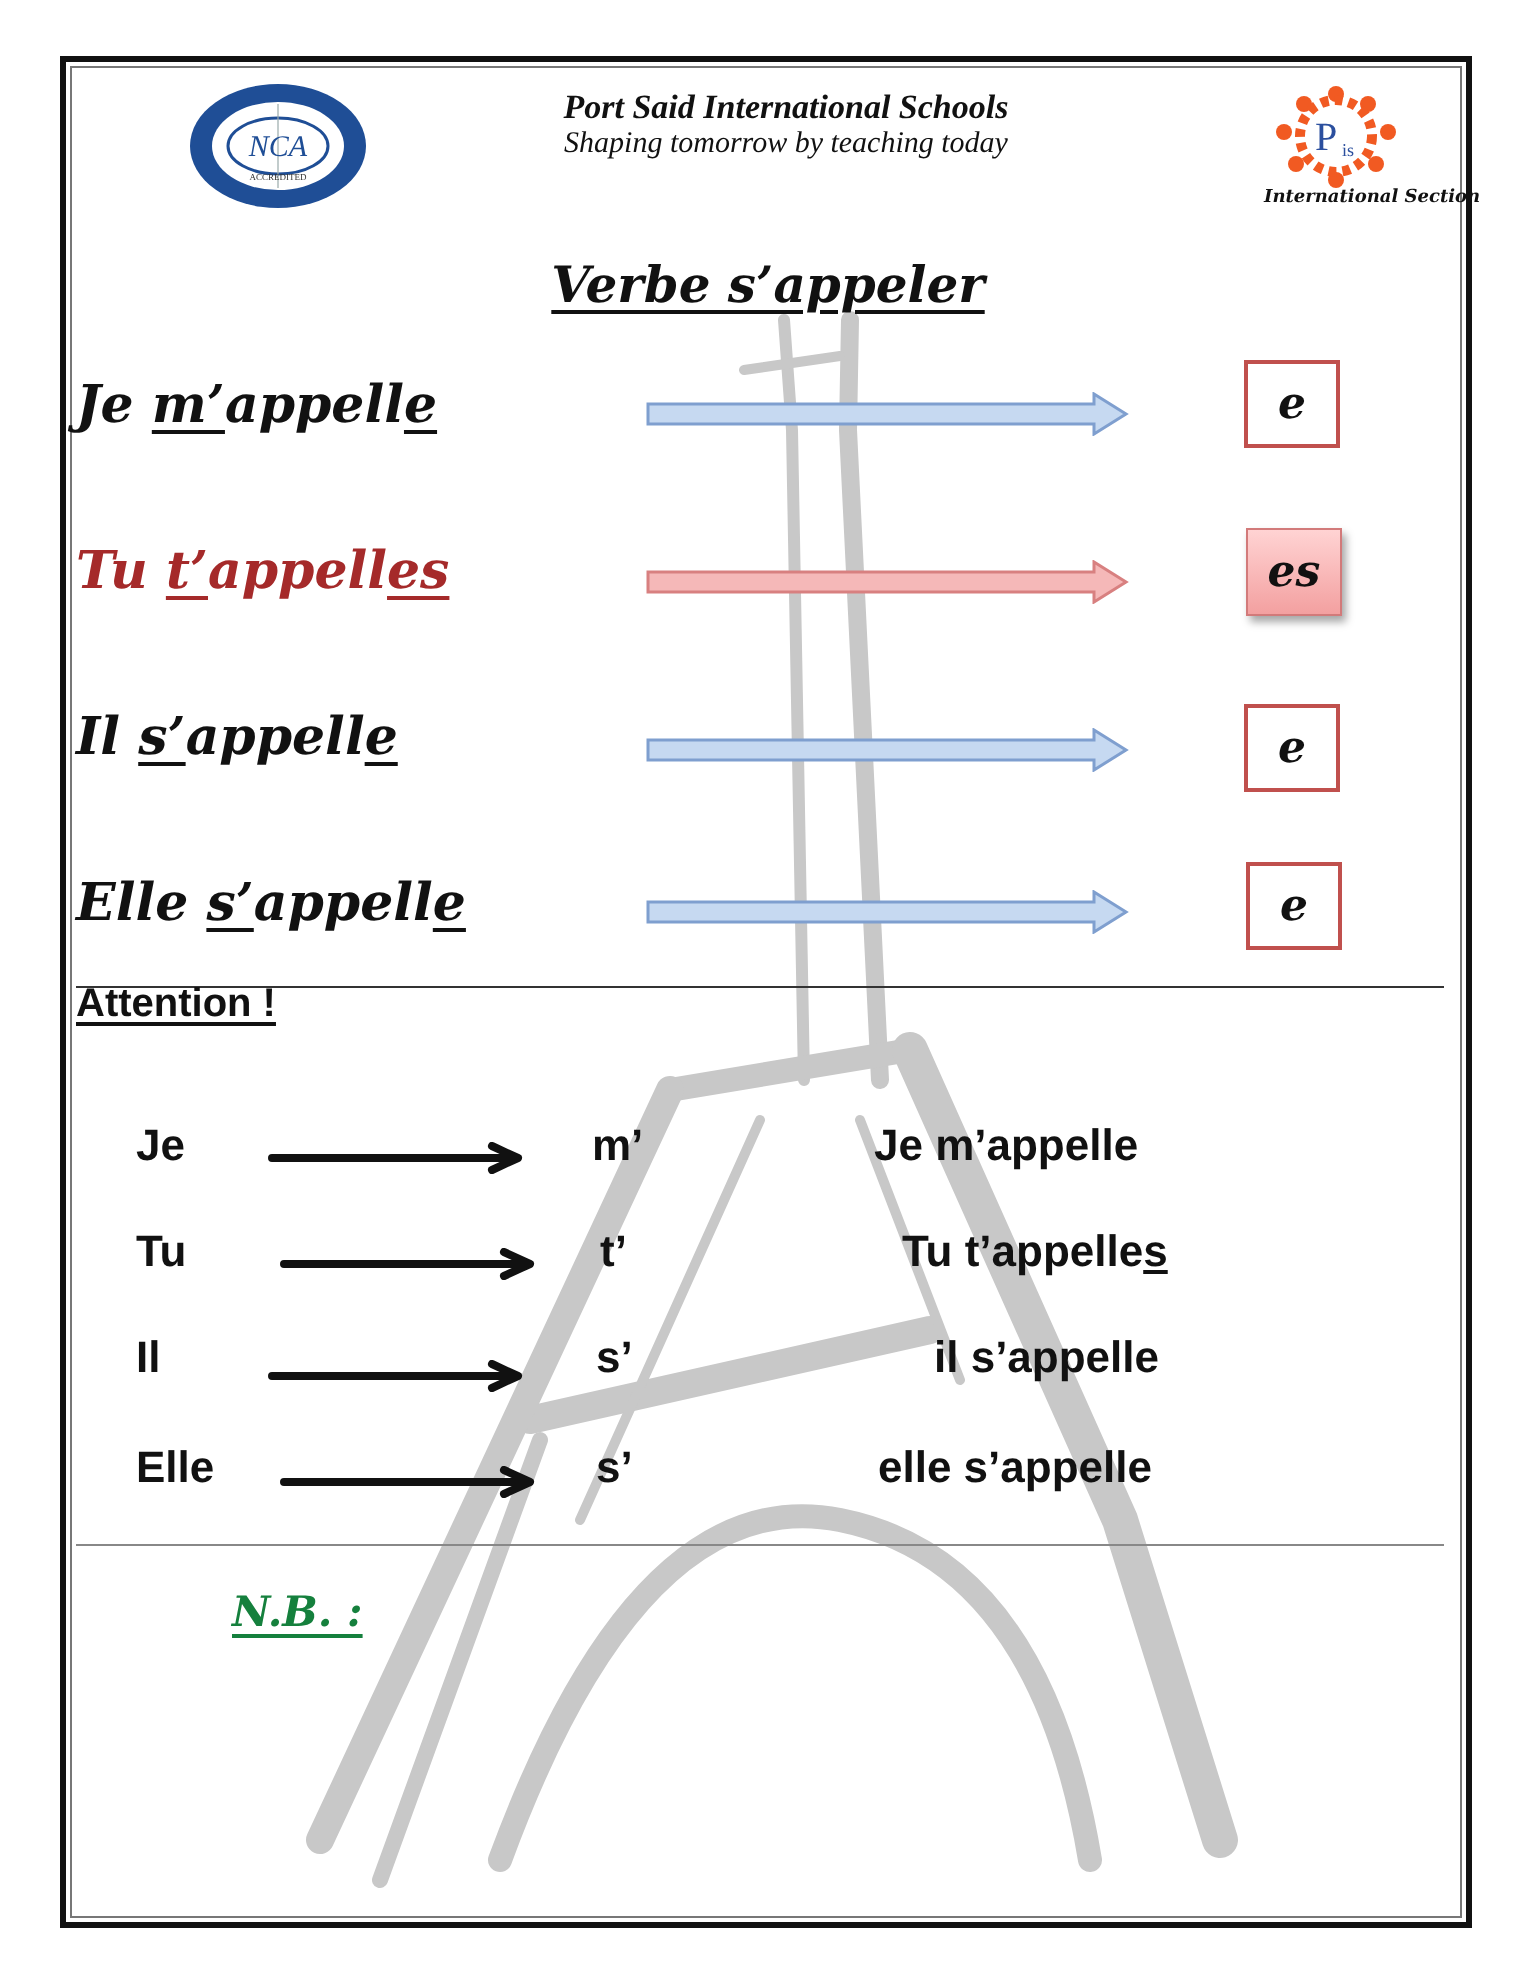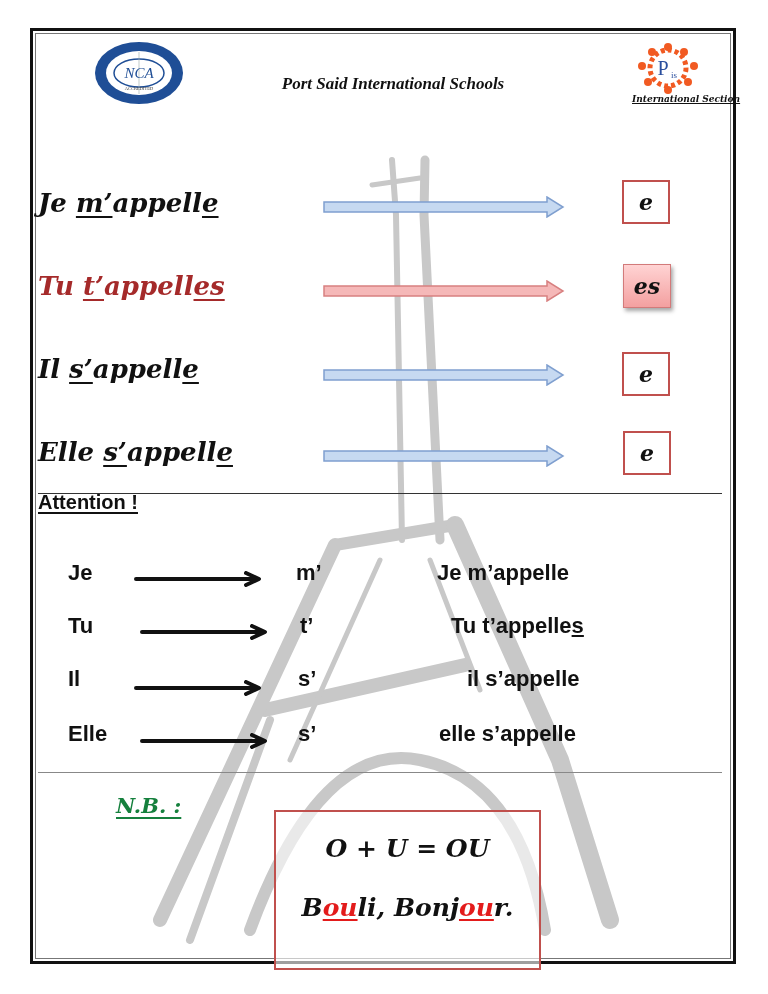--- a/index.html
+++ b/index.html
@@ -3,23 +3,23 @@
 <meta charset="utf-8">
 <style>
   html, body { margin:0; padding:0; background:#fff; }
   body { width:768px; height:994px; position:relative; overflow:hidden; font-family:"Liberation Serif", serif; }
   .frame { position:absolute; left:30px; top:28px; width:706px; height:936px; border:3px solid #111; box-sizing:border-box; }
   .frame-inner { position:absolute; left:35px; top:33px; width:696px; height:926px; border:1px solid #777; box-sizing:border-box; }
   .abs { position:absolute; }
   .watermark { position:absolute; left:0; top:0; width:768px; height:994px; z-index:0; }
   .content { position:absolute; left:0; top:0; width:768px; height:994px; z-index:1; }
 
-  .school-name { left:248px; top:44px; width:290px; text-align:center; font-weight:bold; font-style:italic; font-size:17px; color:#111;margin-top:30px; }
+  .school-name { left:248px; top:44px; width:290px; text-align:center; font-weight:bold; font-style:italic; font-size:17px; color:#111; }
   .school-slogan { left:248px; top:64px; width:290px; text-align:center; font-style:italic; font-size:15px; color:#111; }
-  .intl-label { left:632px; top:94px; font-size:9px; font-style:italic; font-weight:bold; font-family:"DejaVu Serif", serif; color:#111; white-space:nowrap;text-decoration:underline; }
+  .intl-label { left:632px; top:94px; font-size:9px; font-style:italic; font-weight:bold; font-family:"DejaVu Serif", serif; color:#111; white-space:nowrap; }
 
   .script { font-family:"DejaVu Serif", serif; font-style:italic; font-weight:bold; }
   .title { left:0; width:768px; top:128px; text-align:center; font-size:25px; color:#111; }
   .title span { text-decoration:underline; text-decoration-thickness:2px; text-underline-offset:4px; }
 
   .conj { left:38px; font-size:26px; color:#111; white-space:nowrap; }
   .conj u { text-decoration-thickness:2px; text-underline-offset:4px; }
   .conj.red { color:#a52a2a; }
 
   .arrow { position:absolute; left:323px; width:242px; height:22px; }
@@ -70,38 +70,40 @@
   <svg class="abs" style="left:93px;top:40px;" width="92" height="66" viewBox="0 0 92 66">
     <ellipse cx="46" cy="33" rx="44" ry="31" fill="#1f4e96"></ellipse>
     <ellipse cx="46" cy="33" rx="33" ry="22" fill="#fff"></ellipse>
     <ellipse cx="46" cy="33" rx="25" ry="14" fill="none" stroke="#1f4e96" stroke-width="1.5"></ellipse>
     <line x1="46" y1="12" x2="46" y2="54" stroke="#9aa" stroke-width="0.6"></line>
     <text x="46" y="38" text-anchor="middle" font-family="Liberation Serif, serif" font-style="italic" font-size="15" fill="#1f4e96">NCA</text>
     <text x="46" y="50" text-anchor="middle" font-family="Liberation Serif, serif" font-size="4.5" fill="#333">ACCREDITED</text>
   </svg>
 
   <div class="abs school-name">Port Said International Schools</div>
+  <div class="abs school-slogan">Shaping tomorrow by teaching today</div>
 
   <svg class="abs" style="left:632px;top:42px;" width="72" height="52" viewBox="0 0 72 52">
     <g fill="#f15a22">
       <circle cx="36" cy="5" r="4"></circle>
         <circle cx="52" cy="10" r="4"></circle>
         <circle cx="62" cy="24" r="4"></circle>
       <circle cx="56" cy="40" r="4"></circle>
         <circle cx="36" cy="48" r="4"></circle>
         <circle cx="16" cy="40" r="4"></circle>
       <circle cx="10" cy="24" r="4"></circle>
         <circle cx="20" cy="10" r="4"></circle>
     </g>
     <circle cx="36" cy="26" r="18" fill="none" stroke="#f15a22" stroke-width="5" stroke-dasharray="4 3"></circle>
     <text x="31" y="33" text-anchor="middle" font-family="Liberation Serif, serif" font-size="20" fill="#2b4f9e">P</text>
     <text x="42" y="36" text-anchor="middle" font-family="Liberation Serif, serif" font-size="9" fill="#2b4f9e">is</text>
   </svg>
   <div class="abs intl-label">International Section</div>
 
+  <div class="abs title script"><span>Verbe s’appeler</span></div>
 
   <div class="abs conj script" style="top:188px;"><span>Je</span><span> </span><u>m’</u><span>appell</span><u>e</u></div>
   <div class="abs conj script red" style="top:271px;"><span>Tu</span><span> </span><u>t’</u><span>appell</span><u>es</u></div>
   <div class="abs conj script" style="top:354px;"><span>Il</span><span> </span><u>s’</u><span>appell</span><u>e</u></div>
   <div class="abs conj script" style="top:437px;"><span>Elle</span><span> </span><u>s’</u><span>appell</span><u>e</u></div>
 
   <svg class="arrow" style="top:196px;" viewBox="0 0 242 22">
     <path d="M1 6 H224 V1 L240 11 L224 21 V16 H1 Z" fill="#c6d9f1" stroke="#7f9fcf" stroke-width="1.5"></path>
   </svg>
   <svg class="arrow" style="top:280px;" viewBox="0 0 242 22">
@@ -147,17 +149,13 @@
   <div class="abs sans row-cell" style="left:298px;top:721px;">s’</div>
 
   <div class="abs sans row-cell" style="left:437px;top:560px;"><span>Je m’appelle</span><u></u></div>
   <div class="abs sans row-cell" style="left:451px;top:613px;"><span>Tu t’appelle</span><u>s</u></div>
   <div class="abs sans row-cell" style="left:467px;top:666px;"><span>il s’appelle</span><u></u></div>
   <div class="abs sans row-cell" style="left:439px;top:721px;"><span>elle s’appelle</span><u></u></div>
 
   <div class="hr light" style="top:772px;"></div>
 
   <div class="abs nb script">N.B. :</div>
-  <div class="nb-box">
-    <div class="formula script">O + U = OU</div>
-    <div class="example script"><span>B</span><span class="hl">ou</span><span>li, </span><span>Bonj</span><span class="hl">ou</span><span>r.</span></div>
-  </div>
 </div>
 
 </body></html>

